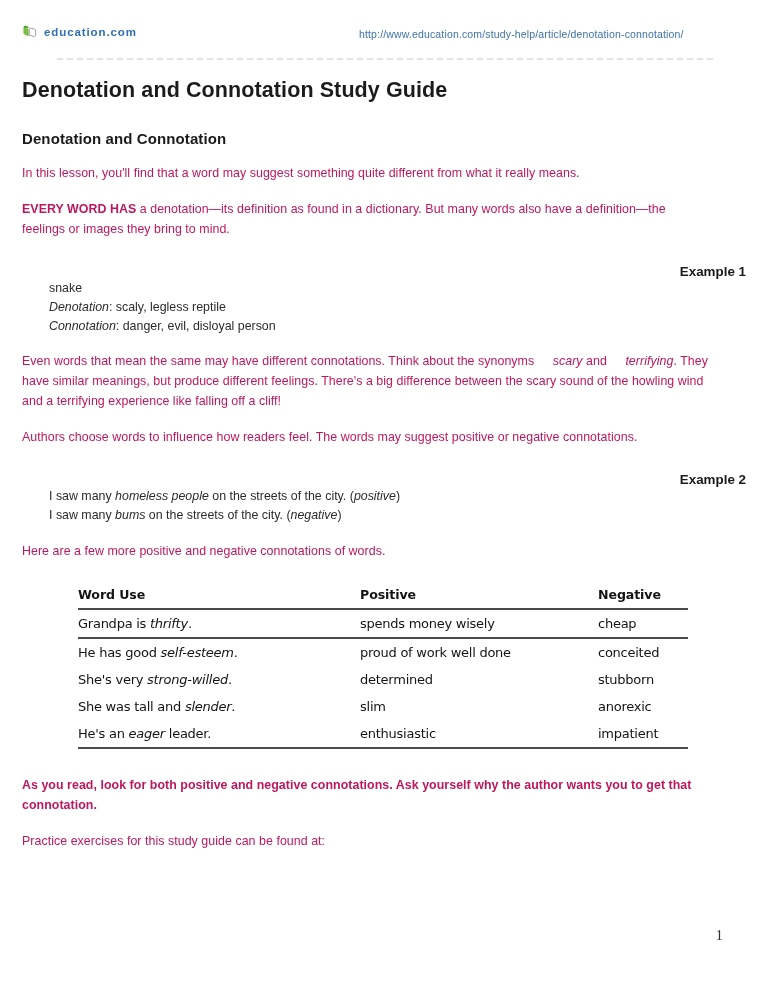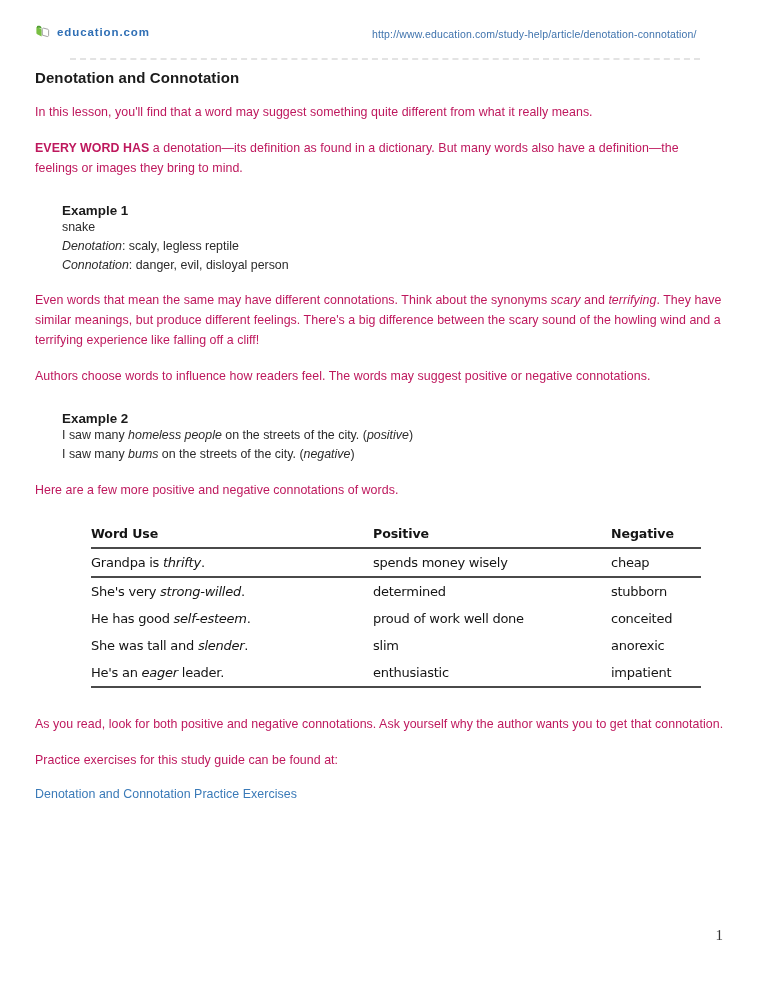--- a/index.html
+++ b/index.html
@@ -14,21 +14,21 @@
     color: #222222;
     position: relative;
     overflow: hidden;
   }
 
   .page {
     position: relative;
     width: 768px;
     height: 994px;
     box-sizing: border-box;
-    padding: 0 35px;
+    padding: 0 22px;
   }
 
   
   .doc-header {
     position: relative;
     height: 42px;
     padding-top: 24px;
     box-sizing: border-box;
     display: flex;
     align-items: flex-start;
@@ -86,28 +86,29 @@
   }
   p.body-text {
     margin: 16px 0 0 0;
     font-size: 12.4px;
     line-height: 1.62;
     color: #be185d;
     letter-spacing: 0.05px;
     max-width: 690px;
   }
   p.body-text b { font-weight: bold; }
-  p.body-text i { font-style: italic; }
+  p.body-text i { font-style: italic; margin-left: 15px; }
 
   .example-block { margin-left: 27px; }
   h3.example-head {
     margin: 25px 0 0 0;
     font-size: 13.4px;
     font-weight: bold;
     color: #1b1b1b;
+    text-align: right;
   }
   p.example-line {
     margin: 0 0 0 0;
     font-size: 12.4px;
     line-height: 1.5;
     color: #2b2b2b;
   }
   p.example-line i { font-style: italic; }
 
   
@@ -180,20 +181,21 @@
           <path d="M2.0 2.2 C3.6 1.4 5.4 2.0 6.4 3.2 L6.4 5.0 C5.3 4.0 3.6 3.5 2.0 4.1 Z" fill="#4e9c2e"></path>
         </svg>
       </span>
       <span class="brand-name">education.com</span>
     </div>
     <div class="header-url">http://www.education.com/study-help/article/denotation-connotation/</div>
     <div class="header-rule"></div>
   </div>
 
   
+  <h1 class="doc-title">Denotation and Connotation Study Guide</h1>
 
   <h2 class="section-head">Denotation and Connotation</h2>
 
   <p class="body-text">In this lesson, you'll find that a word may suggest something quite different from what it really means.</p>
 
   <p class="body-text"><b>EVERY WORD HAS</b><span> a denotation—its definition as found in a dictionary. But many words also have a definition—the feelings or images they bring to mind.</span></p>
 
   
   <div class="example-block">
     <h3 class="example-head">Example 1</h3>
@@ -230,45 +232,44 @@
           <th>Negative</th>
         </tr>
       </thead>
       <tbody>
         <tr class="rule-row">
           <td><span>Grandpa is </span><i>thrifty</i><span>.</span></td>
           <td>spends money wisely</td>
           <td>cheap</td>
         </tr>
         <tr>
+          <td><span>He has good </span><i>self-esteem</i><span>.</span></td>
+          <td>proud of work well done</td>
+          <td>conceited</td>
+        </tr>
+        <tr>
           <td><span>She's very </span><i>strong-willed</i><span>.</span></td>
           <td>determined</td>
           <td>stubborn</td>
-        </tr>
-        <tr>
-          <td><span>He has good </span><i>self-esteem</i><span>.</span></td>
-          <td>proud of work well done</td>
-          <td>conceited</td>
         </tr>
         <tr>
           <td><span>She was tall and </span><i>slender</i><span>.</span></td>
           <td>slim</td>
           <td>anorexic</td>
         </tr>
         <tr class="last-row">
           <td><span>He's an </span><i>eager</i><span> leader.</span></td>
           <td>enthusiastic</td>
           <td>impatient</td>
         </tr>
       </tbody>
     </table>
   </div>
 
   
-  <p class="body-text" style="margin-top:26px;">As you read, look for both positive and negative connotations. Ask yourself why the author wants you to get that connotation.</p>
+  <p class="body-text" style="margin-top:26px;font-weight:bold;">As you read, look for both positive and negative connotations. Ask yourself why the author wants you to get that connotation.</p>
 
   <p class="body-text">Practice exercises for this study guide can be found at:</p>
 
-  <a class="practice-link" href="#">Denotation and Connotation Practice Exercises</a>
 
   <div class="page-number">1</div>
 
 </div>
 
 </body></html>

